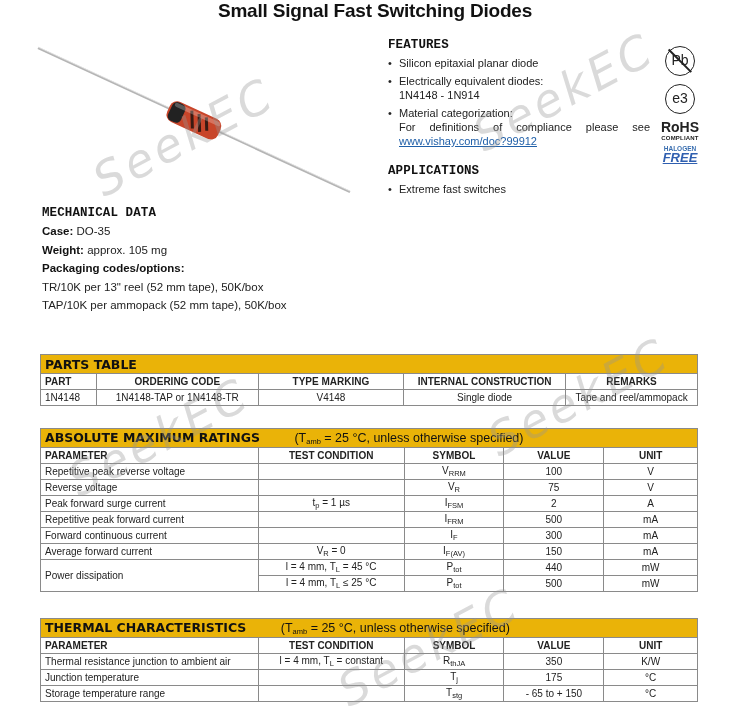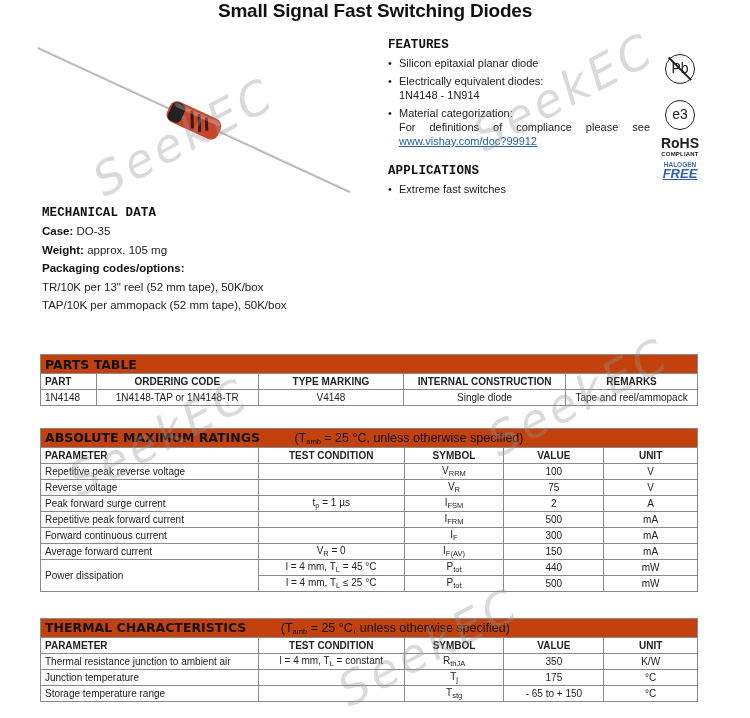--- a/index.html
+++ b/index.html
@@ -8,32 +8,32 @@
   .title { position: absolute; left: 0; top: 0; width: 750px; text-align: center; font-size: 19px; font-weight: bold; letter-spacing: -0.2px; color: #111; }
   .diode { position: absolute; left: 30px; top: 40px; width: 340px; height: 160px; }
   .features { position: absolute; left: 388px; top: 38px; width: 262px; }
   .sec-h { font-family: Liberation Mono, monospace; font-weight: bold; font-size: 12.5px; color: #111; letter-spacing: 0.1px; }
   .bullet { position: relative; padding-left: 11px; font-size: 11px; line-height: 14px; color: #222; margin-top: 4px; }
   .bullet::before { content: "•"; position: absolute; left: 0; top: 0; }
   .justify { text-align: justify; text-align-last: justify; }
   .link { color: #1f5fa8; text-decoration: underline; }
   .apps { position: absolute; left: 388px; top: 164px; width: 262px; }
   .icons { position: absolute; left: 655px; top: 38px; width: 50px; text-align: center; }
-  .circle { width: 30px; height: 30px; border: 1.5px solid #222; border-radius: 50%; margin: 16px auto 6px; position: relative; font-size: 14px; line-height: 27px; color: #222; }
+  .circle { width: 30px; height: 30px; border: 1.5px solid #222; border-radius: 50%; margin: 8px auto 6px; position: relative; font-size: 14px; line-height: 27px; color: #222; }
   .pb-slash { position: absolute; left: 13px; top: -2px; width: 1.5px; height: 32px; background: #222; transform: rotate(-45deg); }
   .rohs { font-weight: bold; font-size: 14px; color: #222; line-height: 14px; margin-top: 2px; }
   .compliant { font-size: 6px; font-weight: bold; color: #222; letter-spacing: 0.2px; margin-top: 1px; }
   .halogen { font-size: 6.5px; font-weight: bold; color: #3a6fb0; margin-top: 4px; }
   .free { font-size: 13px; font-weight: bold; font-style: italic; color: #2f5fb0; line-height: 12px; text-decoration: underline; }
   .mech { position: absolute; left: 42px; top: 206px; width: 320px; }
   .mech-row { font-size: 11.5px; line-height: 18.5px; color: #222; }
   .mech-row b { font-weight: bold; color: #111; }
   table.dt { position: absolute; left: 40px; width: 658px; border-collapse: collapse; font-size: 10px; color: #222; }
   table.dt td, table.dt th { border: 1px solid #8a8a8a; padding: 0 4px; height: 16px; white-space: nowrap; }
-  table.dt .cap td { background: #c2410c; font-family: "DejaVu Sans", sans-serif; font-weight: bold; font-size: 12.5px; height: 19px; color: #111; }
+  table.dt .cap td { background: #eab308; font-family: "DejaVu Sans", sans-serif; font-weight: bold; font-size: 12.5px; height: 19px; color: #111; }
   table.dt .cap .cond { font-family: "Liberation Sans", sans-serif; font-weight: normal; font-size: 12.5px; padding-left: 31px; }
   table.dt th { font-weight: bold; font-size: 10px; text-align: center; background: #fff; }
   table.dt th.l { text-align: left; margin-top: 32px; }
   table.dt td.c { text-align: center; }
   sub { font-size: 7.5px; vertical-align: -2px; }
   .watermark { position: absolute; font-family: "DejaVu Sans", sans-serif; font-style: italic; font-size: 46px; color: rgba(150,150,150,0.35); transform: rotate(-28deg); pointer-events: none; letter-spacing: 4px; }
 </style>
 </head>
 <body>
 

